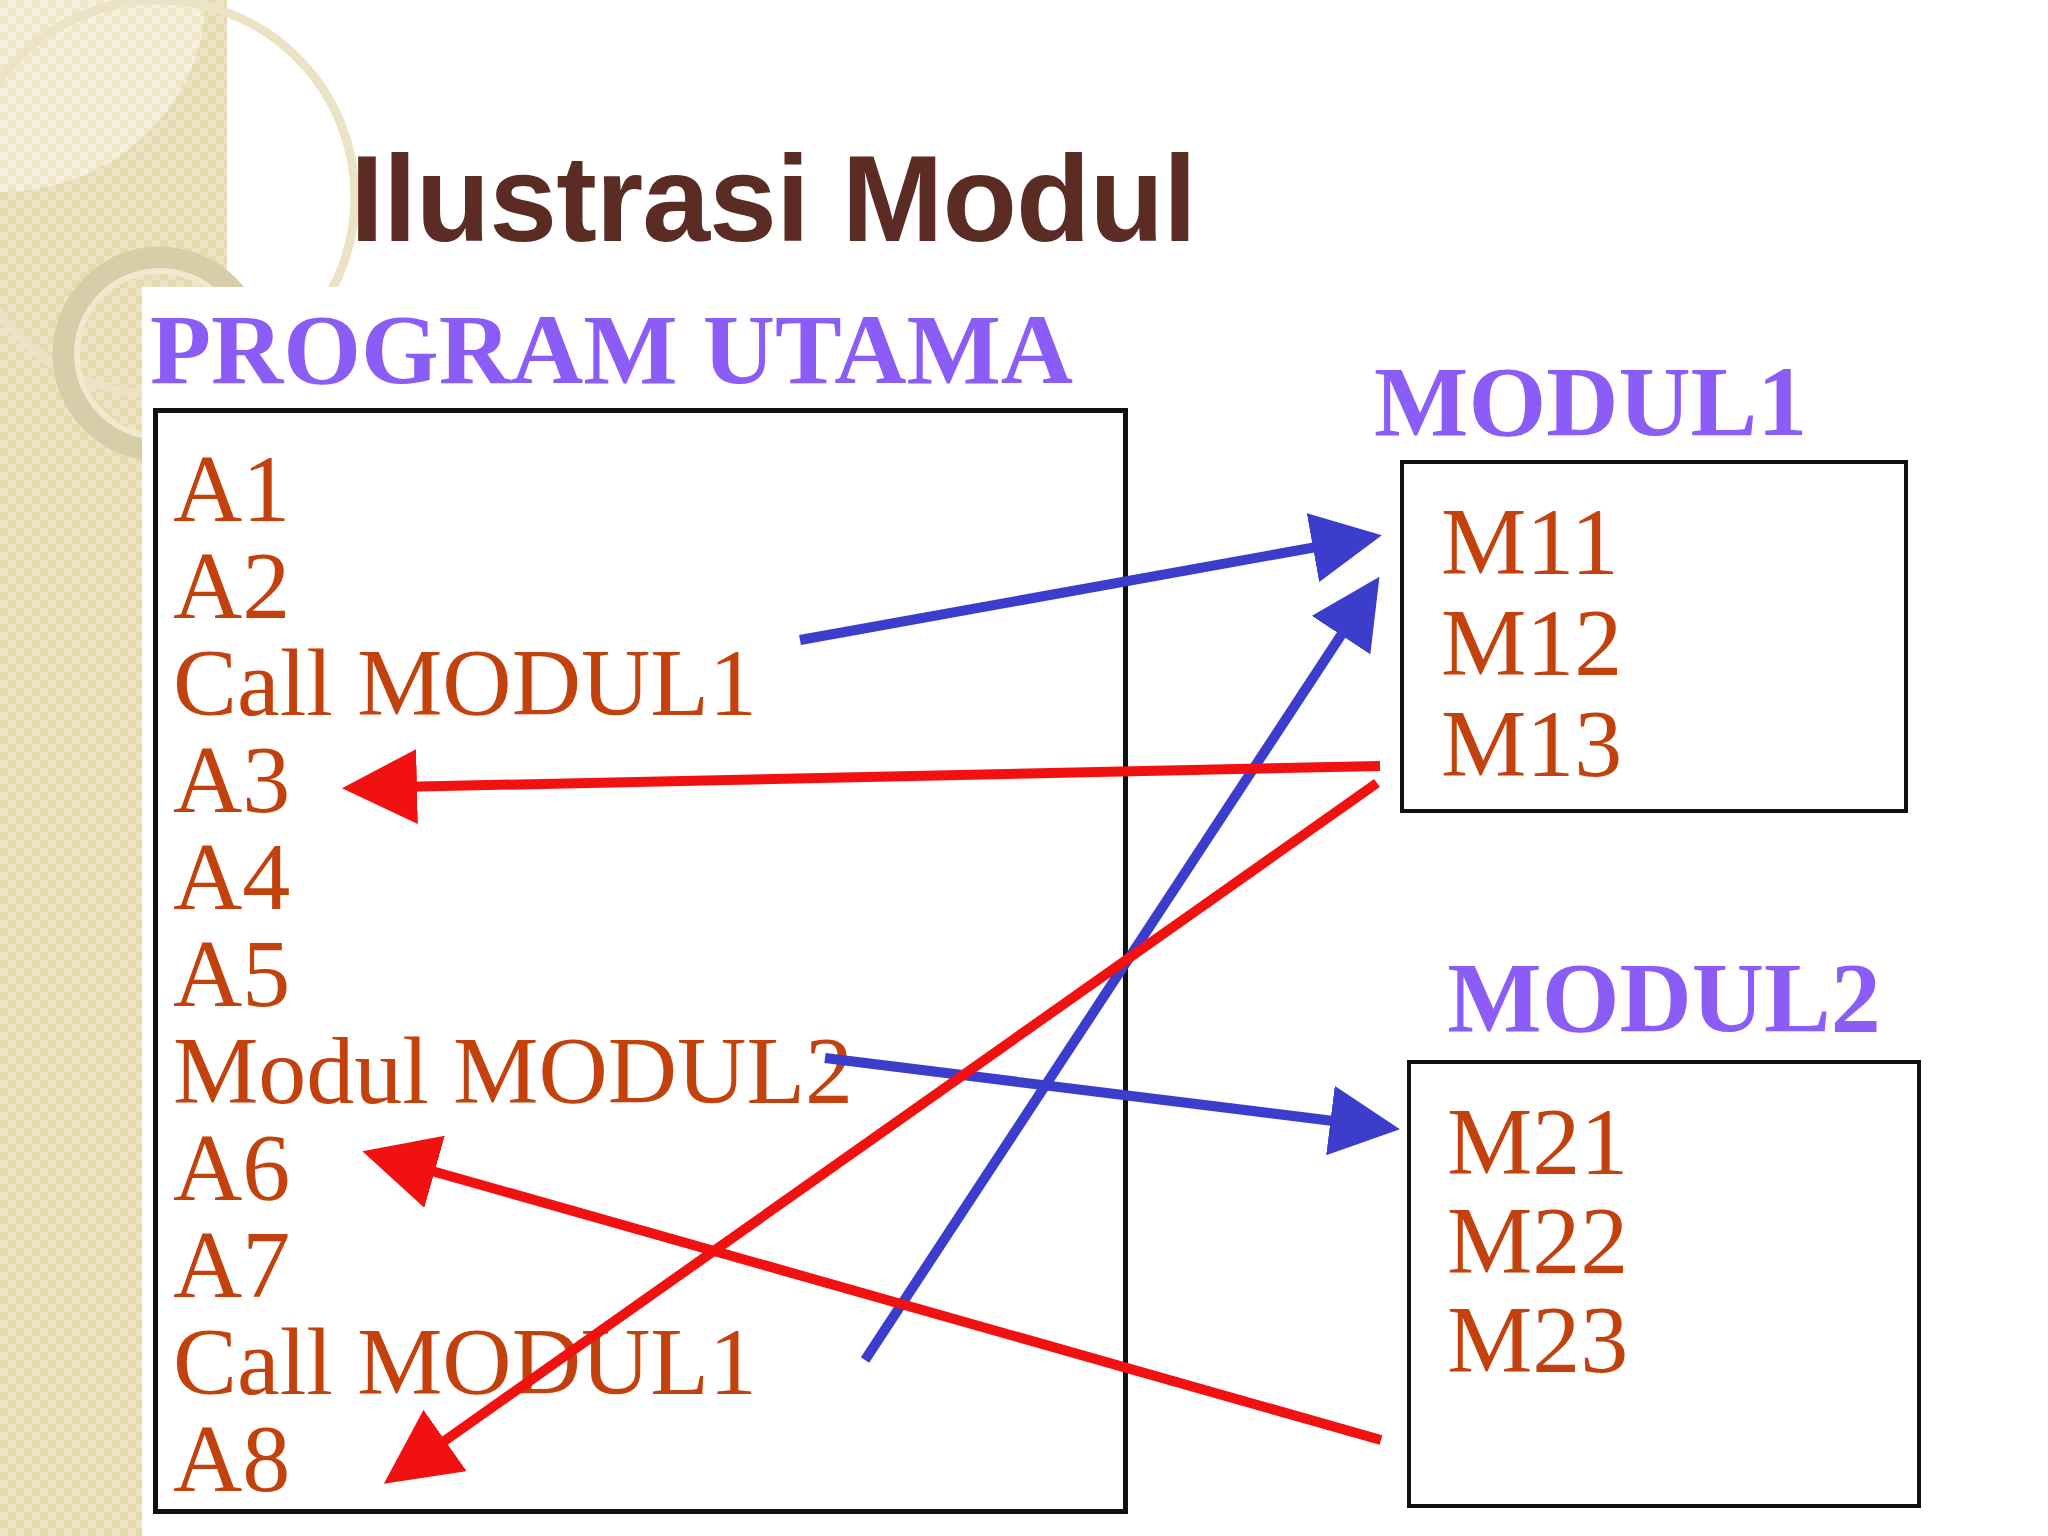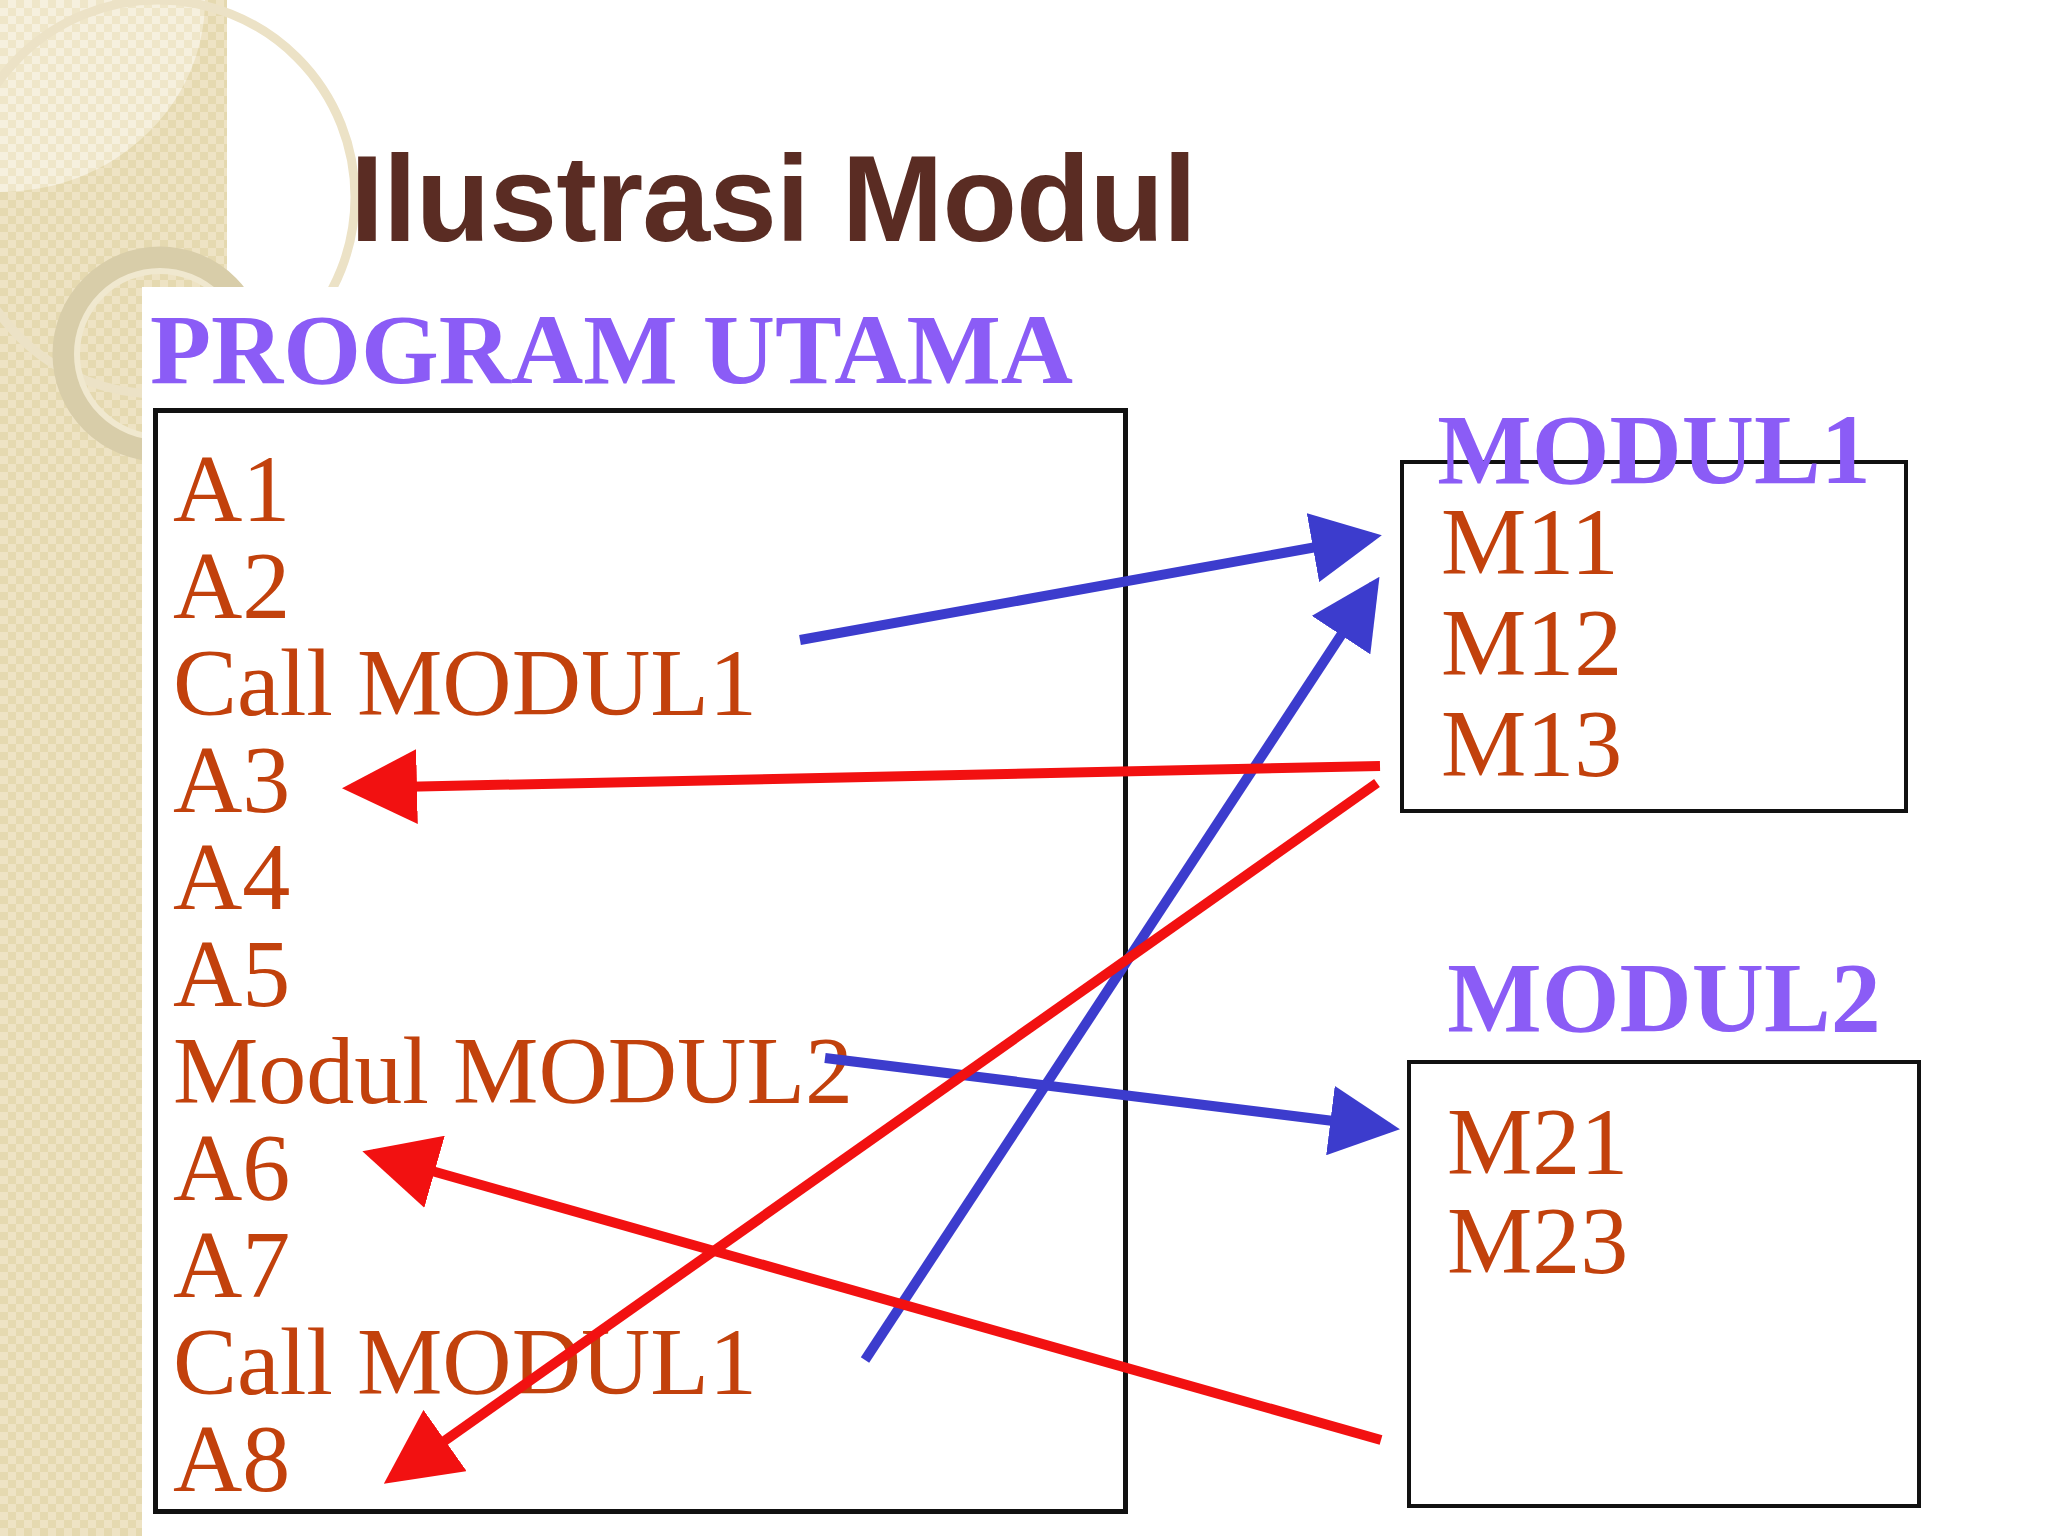--- a/index.html
+++ b/index.html
@@ -37,21 +37,21 @@
     position:absolute;left:350px;top:138px;z-index:6;
     font-family:"Liberation Sans",sans-serif;font-weight:bold;
     font-size:122px;line-height:1;color:#5a2c23;letter-spacing:-1px;
   }
   
   .heading{
     position:absolute;z-index:6;font-weight:bold;color:#8b5cf6;
     font-size:100px;line-height:1;white-space:nowrap;
   }
   #h-main{left:150px;top:300px;}
-  #h-mod1{left:1374px;top:352px;width:560px;text-align:center;margin-top:48px;}
+  #h-mod1{left:1374px;top:352px;width:560px;}
   #h-mod2{left:1390px;top:948px;width:548px;text-align:center;}
   .dbox{
     position:absolute;z-index:5;background:transparent;
     border:5px solid #111111;box-sizing:border-box;
   }
   #box-main{left:153px;top:408px;width:975px;height:1106px;}
   #box-mod1{left:1400px;top:460px;width:508px;height:353px;border-width:4px;}
   #box-mod2{left:1407px;top:1060px;width:514px;height:448px;border-width:4px;}
   .lines{position:absolute;z-index:6;color:#c2410c;white-space:pre;}
   #lines-main{left:173px;top:440px;font-size:96px;line-height:97px;}
@@ -79,21 +79,21 @@
   <div class="heading" id="h-main">PROGRAM UTAMA</div>
   <div class="heading" id="h-mod1">MODUL1</div>
   <div class="heading" id="h-mod2">MODUL2</div>
 
   <div class="dbox" id="box-main"></div>
   <div class="dbox" id="box-mod1"></div>
   <div class="dbox" id="box-mod2"></div>
 
   <div class="lines" id="lines-main"><div>A1</div><div>A2</div><div>Call MODUL1</div><div>A3</div><div>A4</div><div>A5</div><div>Modul MODUL2</div><div>A6</div><div>A7</div><div>Call MODUL1</div><div>A8</div></div>
   <div class="lines" id="lines-mod1"><div>M11</div><div>M12</div><div>M13</div></div>
-  <div class="lines" id="lines-mod2"><div>M21</div><div>M23</div></div>
+  <div class="lines" id="lines-mod2"><div>M21</div><div>M22</div><div>M23</div></div>
 
   <svg id="arrow-layer" width="2048" height="1536">
     <defs>
       <marker id="head-blue" markerWidth="7" markerHeight="7" refX="6" refY="3.5" orient="auto">
         <path d="M0,0 L7,3.5 L0,7 Z" fill="#3c3ccd"></path>
       </marker>
       <marker id="head-red" markerWidth="7.5" markerHeight="7.5" refX="6.5" refY="3.75" orient="auto">
         <path d="M0,0 L7.5,3.75 L0,7.5 Z" fill="#f21111"></path>
       </marker>
     </defs>

